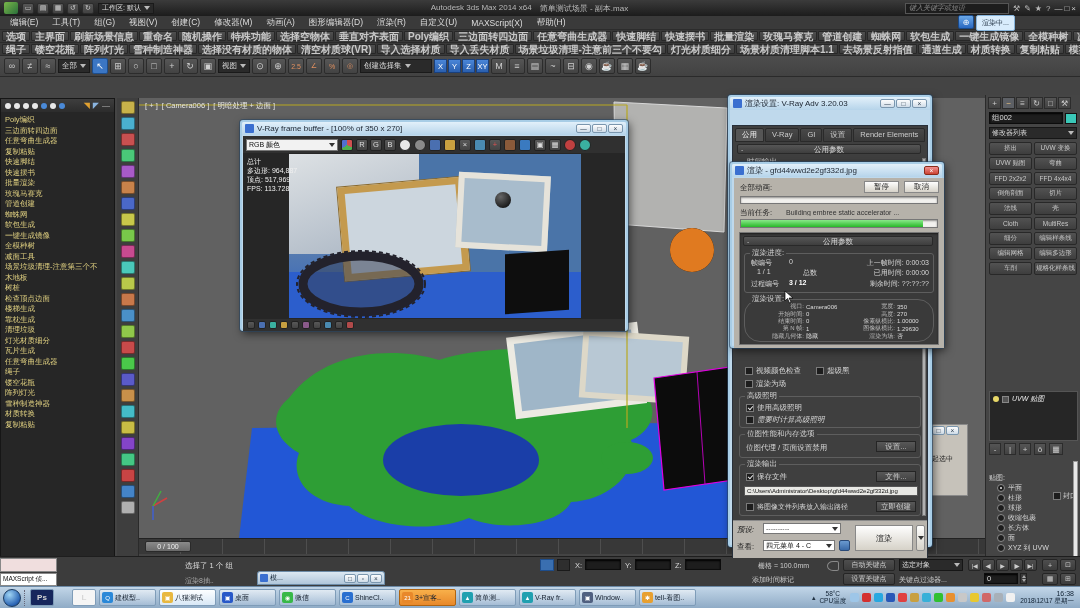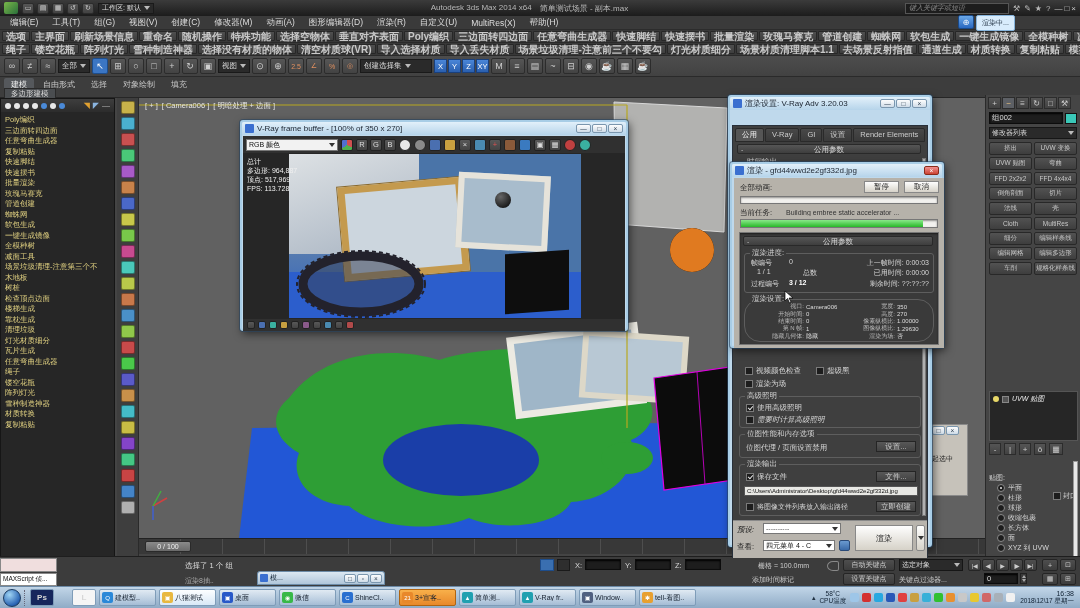--- a/index.html
+++ b/index.html
@@ -140,21 +140,21 @@
   <span>编辑(E)</span>
       <span>工具(T)</span>
       <span>组(G)</span>
       <span>视图(V)</span>
       <span>创建(C)</span>
       <span>修改器(M)</span>
       <span>动画(A)</span>
       <span>图形编辑器(D)</span>
       <span>渲染(R)</span>
       <span>自定义(U)</span>
-      <span>MultiRes(X)</span>
+      <span>MAXScript(X)</span>
       <span>帮助(H)</span>
     </div>
 
   <div class="abs scriptrow" style="top:30px;">
 
   <span class="sbtn">选项</span>
       <span class="sbtn">主界面</span>
       <span class="sbtn">刷新场景信息</span>
       <span class="sbtn">重命名</span>
       <span class="sbtn">随机操作</span>
@@ -259,31 +259,20 @@
         <div class="tbi">▤</div>
         <div class="tbi">~</div>
         <div class="tbi">⊟</div>
         <div class="tbi">◉</div>
         <div class="tbi">☕</div>
         <div class="tbi">▦</div>
         <div class="tbi">☕</div>
       </div>
   </div>
 
-  <div class="abs ribbon">
-    <div class="row" style="gap:2px;padding:1px 4px;">
-
-    <span class="rtab on">建模</span>
-        <span class="rtab">自由形式</span>
-        <span class="rtab">选择</span>
-        <span class="rtab">对象绘制</span>
-        <span class="rtab">填充</span>
-      </div>
-    <div class="subtab">多边形建模</div>
-  </div>
 
   <div class="abs viewport">
     <svg width="846" height="440" viewBox="0 0 846 440" style="position:absolute;left:0;top:0;">
       <polygon points="475,4 588,10 585,134 477,126" fill="#b2b2b0" stroke="#d8d8d8" stroke-width="1"></polygon>
       <polygon points="113,330 605,324 610,440 100,440" fill="#2257d6"></polygon>
       <path d="M150,300 C185,252 255,248 300,262 C340,248 420,246 452,266 C484,256 504,270 497,292 C522,302 517,332 492,342 C502,372 472,402 432,404 C420,428 362,434 330,420 C292,436 232,428 210,408 C172,406 150,382 160,355 C133,340 130,316 150,300 Z" fill="#2e9e35"></path>
       <ellipse cx="322" cy="362" rx="78" ry="36" fill="#1a3ea8"></ellipse>
       <ellipse cx="488" cy="360" rx="26" ry="16" fill="#2e9e35"></ellipse>
       <g transform="rotate(-7 437 272)">
         <rect x="375" y="235" width="125" height="75" fill="#9fb6c8" stroke="#eceae2" stroke-width="7"></rect>

